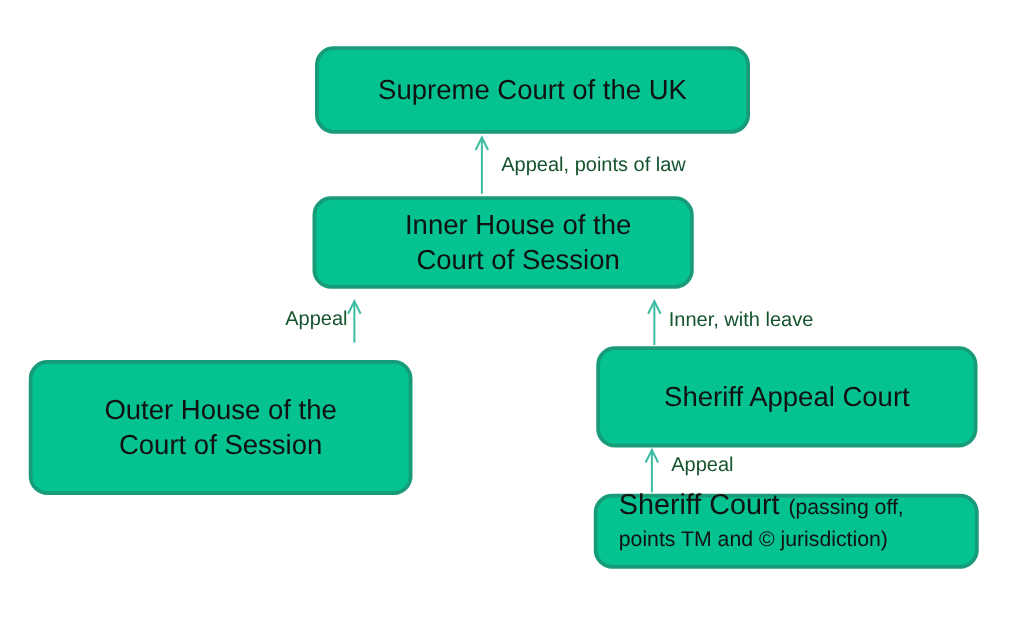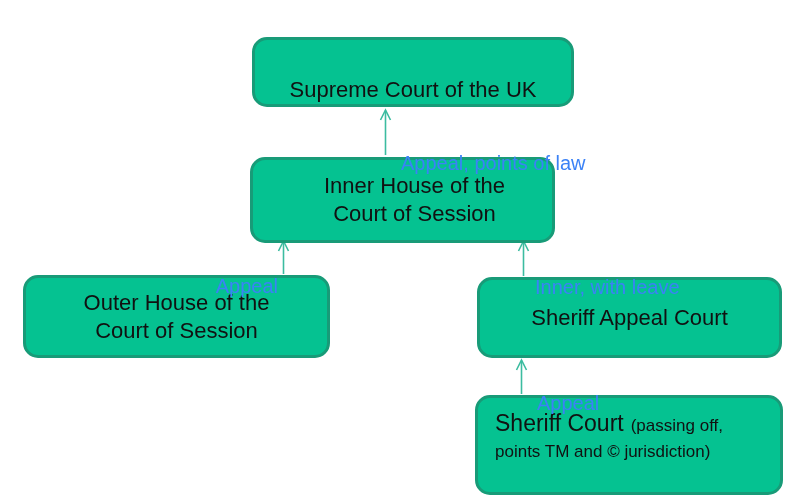--- a/index.html
+++ b/index.html
@@ -19,40 +19,39 @@
     border-radius: 15px;
     color: #111111;
     display: flex;
     flex-direction: column;
     justify-content: center;
     align-items: center;
     text-align: center;
     font-size: 22px;
     line-height: 28px;
   }
-  #node-supreme        { left: 252px; top: 37px;  width: 322px; height: 70px; justify-content: flex-end; }
-  #node-inner          { left: 250px; top: 157px; width: 305px; height: 86px; padding-left: 24px; }
-  #node-outer          { left: 23px;  top: 275px; width: 307px; height: 83px; }
+  #node-supreme        { left: 252px; top: 37px;  width: 348px; height: 70px; }
+  #node-inner          { left: 250px; top: 157px; width: 305px; height: 74px; padding-left: 24px; }
+  #node-outer          { left: 23px;  top: 288px; width: 307px; height: 108px; }
   #node-sheriff-appeal { left: 477px; top: 277px; width: 305px; height: 81px; }
   #node-sheriff {
-    left: 475px; top: 395px; width: 308px; height: 100px;
+    left: 475px; top: 395px; width: 308px; height: 60px;
     align-items: flex-start;
     text-align: right;
     padding: 0 14px 16px 17px;
     line-height: 26px;
   }
   #node-sheriff .big   { font-size: 23px; margin-right: 7px; }
   #node-sheriff .small { font-size: 17px; }
   .edge-label {
     position: absolute;
-    color: #3b82f6;
-    font-size: 20px;
+    color: #14532d;
+    font-size: 16px;
     line-height: 18px;
     white-space: nowrap;
-    margin-top: 30px;
   }
   #edge-label-1 { left: 401px; top: 124px; }
   #edge-label-2 { left: 200px; top: 247px; width: 78px; text-align: right; }
   #edge-label-3 { left: 535px; top: 248px; }
   #edge-label-4 { left: 537px; top: 364px; }
   #arrows { position: absolute; left: 0; top: 0; pointer-events: none; }
   #arrows line, #arrows polyline {
     stroke: #3CBCA0;
     stroke-width: 1.6;
     fill: none;

